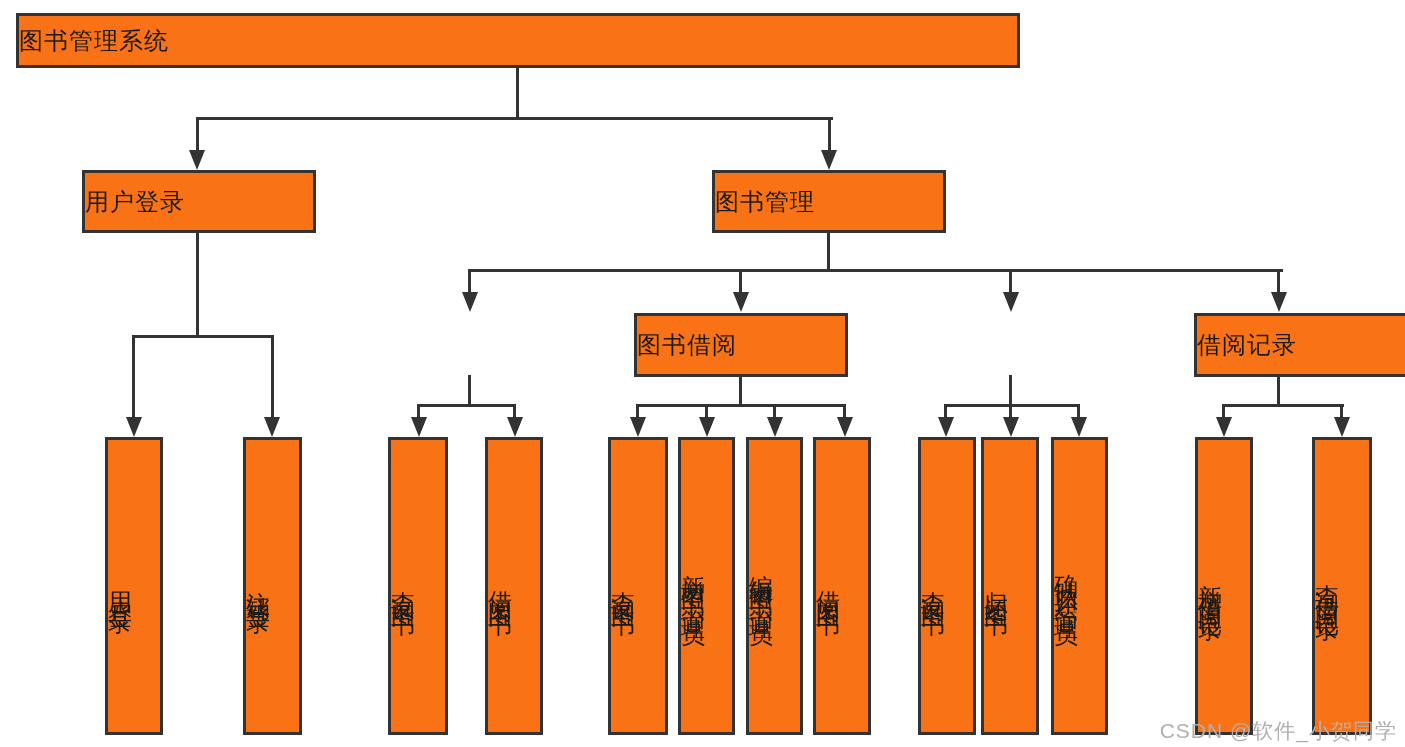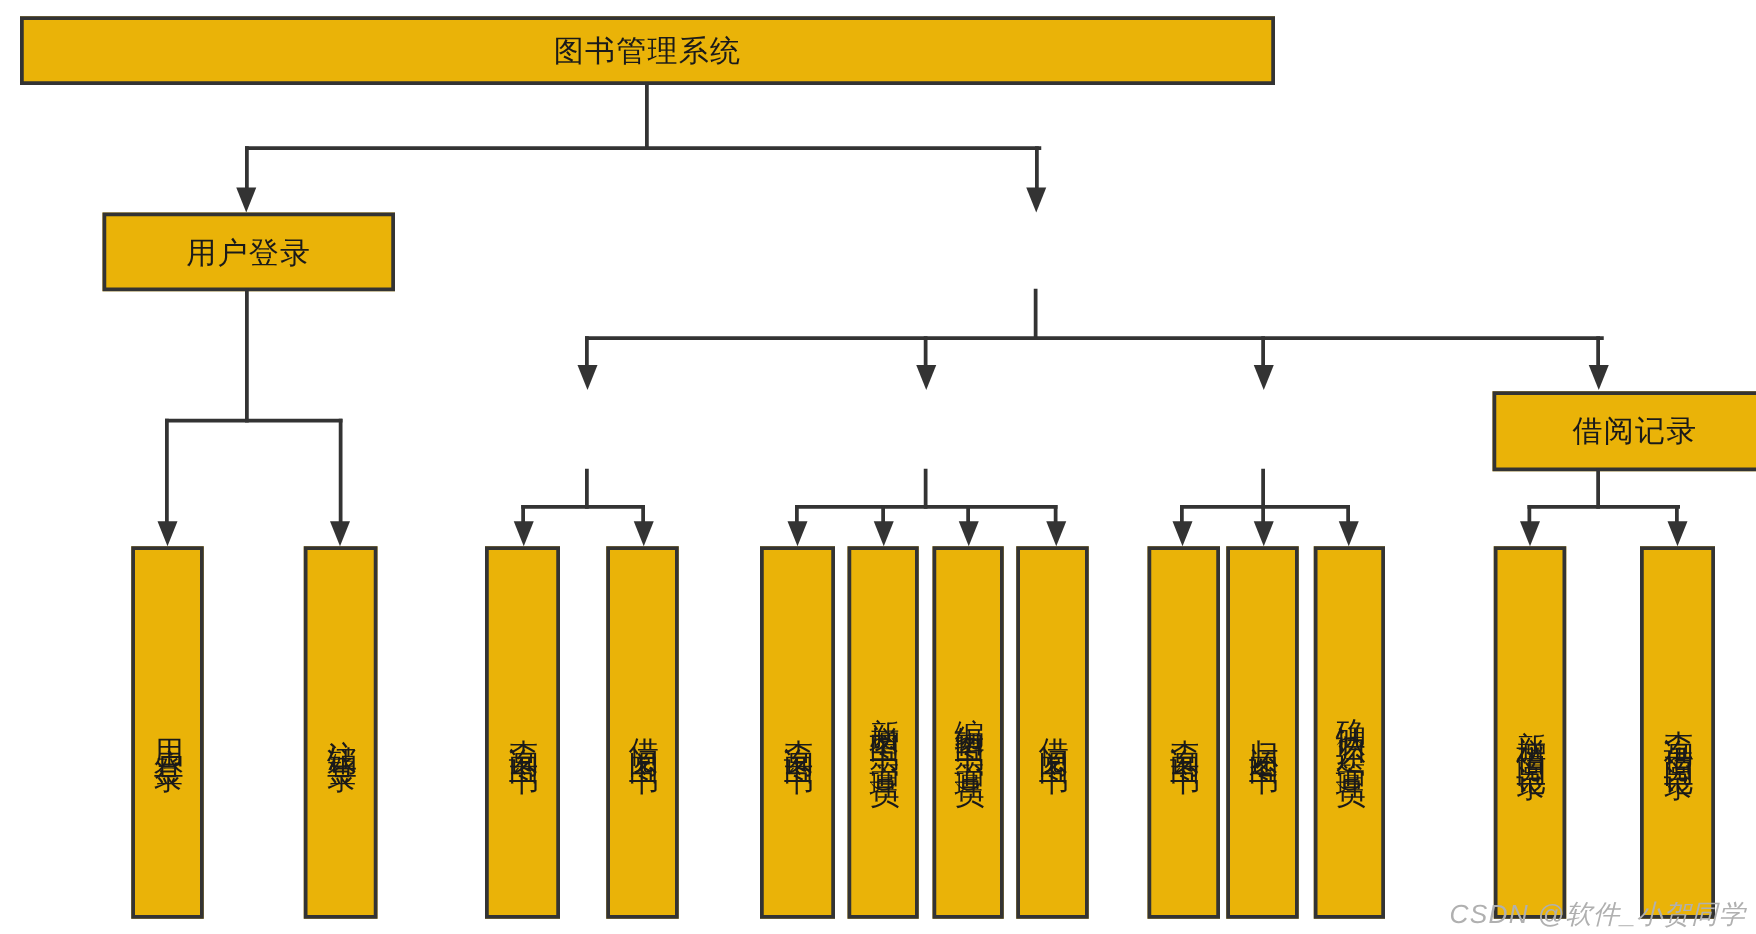--- a/index.html
+++ b/index.html
@@ -11,24 +11,23 @@
     position: relative;
     width: 1405px;
     height: 747px;
     background: var(--background, #ffffff);
     overflow: hidden;
   }
   .box {
     position: absolute;
     box-sizing: border-box;
     border: 3px solid var(--line, #333333);
-    background: #eab308;
+    background: #f97316;
     display: flex;
     align-items: center;
-    justify-content: center;
     color: var(--text, #1a1a1a);
     font-size: 24px;
     letter-spacing: 1px;
   }
   .vlabel {
     writing-mode: vertical-rl;
     letter-spacing: 7px;
     line-height: 1;
     white-space: nowrap;
   }
@@ -51,21 +50,20 @@
     border-top: 20px solid var(--line, #333333);
   }
   .watermark {
     position: absolute;
     right: 8px;
     bottom: 2px;
     font-size: 21px;
     color: var(--watermark, #b0b0b0);
     letter-spacing: 1px;
     pointer-events: none;
-    font-style: italic;
   }
 </style>
 </head>
 <body>
 
 <div id="canvas">
 
   <div class="box" style="left:16px; top:13px; width:1004px; height:55px;">
     <span>图书管理系统</span>
   </div>
@@ -73,39 +71,45 @@
   <div class="stem" style="left:516px; top:66px; height:54px;"></div>
   <div class="branch" style="left:196px; top:117px; width:637px;"></div>
   <div class="stem" style="left:196px; top:117px; height:36px;"></div>
   <div class="arrowhead" style="left:189px; top:150px;"></div>
   <div class="stem" style="left:828px; top:117px; height:36px;"></div>
   <div class="arrowhead" style="left:821px; top:150px;"></div>
 
   <div class="box" style="left:82px; top:170px; width:234px; height:63px;">
     <span>用户登录</span>
   </div>
+  <div class="box" style="left:712px; top:170px; width:234px; height:63px;">
+    <span>图书管理</span>
+  </div>
 
   <div class="stem" style="left:196px; top:231px; height:107px;"></div>
   <div class="branch" style="left:132px; top:335px; width:142px;"></div>
   <div class="stem" style="left:132px; top:335px; height:84px;"></div>
   <div class="arrowhead" style="left:126px; top:417px;"></div>
   <div class="stem" style="left:271px; top:335px; height:84px;"></div>
   <div class="arrowhead" style="left:264px; top:417px;"></div>
 
   <div class="stem" style="left:827px; top:231px; height:41px;"></div>
   <div class="branch" style="left:468px; top:269px; width:815px;"></div>
   <div class="stem" style="left:468px; top:269px; height:25px;"></div>
   <div class="arrowhead" style="left:462px; top:292px;"></div>
   <div class="stem" style="left:739px; top:269px; height:25px;"></div>
   <div class="arrowhead" style="left:733px; top:292px;"></div>
   <div class="stem" style="left:1009px; top:269px; height:25px;"></div>
   <div class="arrowhead" style="left:1003px; top:292px;"></div>
   <div class="stem" style="left:1277px; top:269px; height:25px;"></div>
   <div class="arrowhead" style="left:1271px; top:292px;"></div>
 
+  <div class="box" style="left:634px; top:313px; width:214px; height:64px;">
+    <span>图书借阅</span>
+  </div>
   <div class="box" style="left:1146px; top:313px; width:228px; height:64px;margin-left:48px;">
     <span>借阅记录</span>
   </div>
 
   <div class="stem" style="left:468px; top:375px; height:32px;"></div>
   <div class="branch" style="left:417px; top:404px; width:99px;"></div>
   <div class="stem" style="left:417px; top:404px; height:15px;"></div>
   <div class="arrowhead" style="left:411px; top:417px;"></div>
   <div class="stem" style="left:513px; top:404px; height:15px;"></div>
   <div class="arrowhead" style="left:507px; top:417px;"></div>

